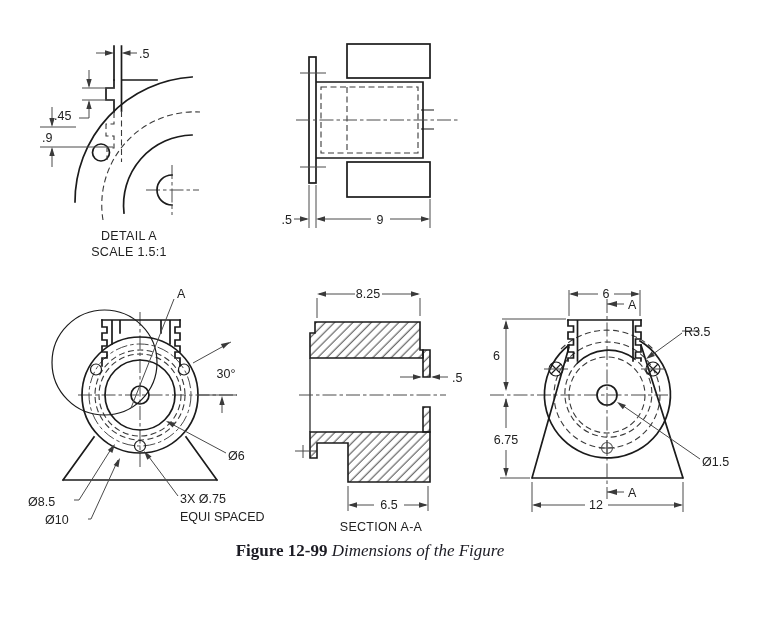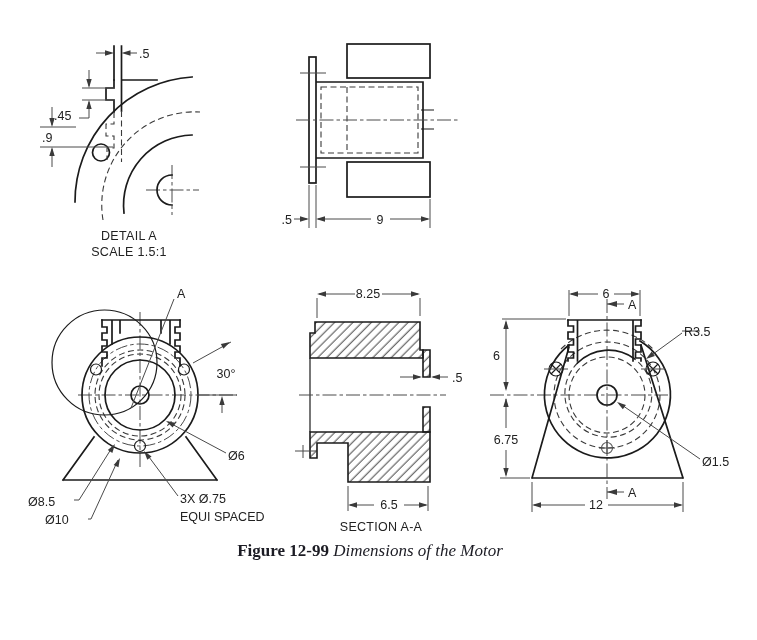--- a/index.html
+++ b/index.html
@@ -206,15 +206,15 @@
     <path class="dim" d="M532,482 V512 M683,482 V512 M534,505 H585 M608,505 H681"></path>
     <path class="ah" transform="translate(532,505) rotate(180)" d="M0,0 L-9,-2.7 L-9,2.7 Z"></path>
     <path class="ah" transform="translate(683,505)" d="M0,0 L-9,-2.7 L-9,2.7 Z"></path>
     <text x="596" y="509" text-anchor="middle">12</text>
   </g>
 </svg>
 
 <div class="caption">
   <span class="flabel">Figure 12-99</span>
   <span> </span>
-  <span class="ftitle">Dimensions of the Motor</span>
+  <span class="ftitle">Dimensions of the Figure</span>
 </div>
 </div>
 
 </body></html>

